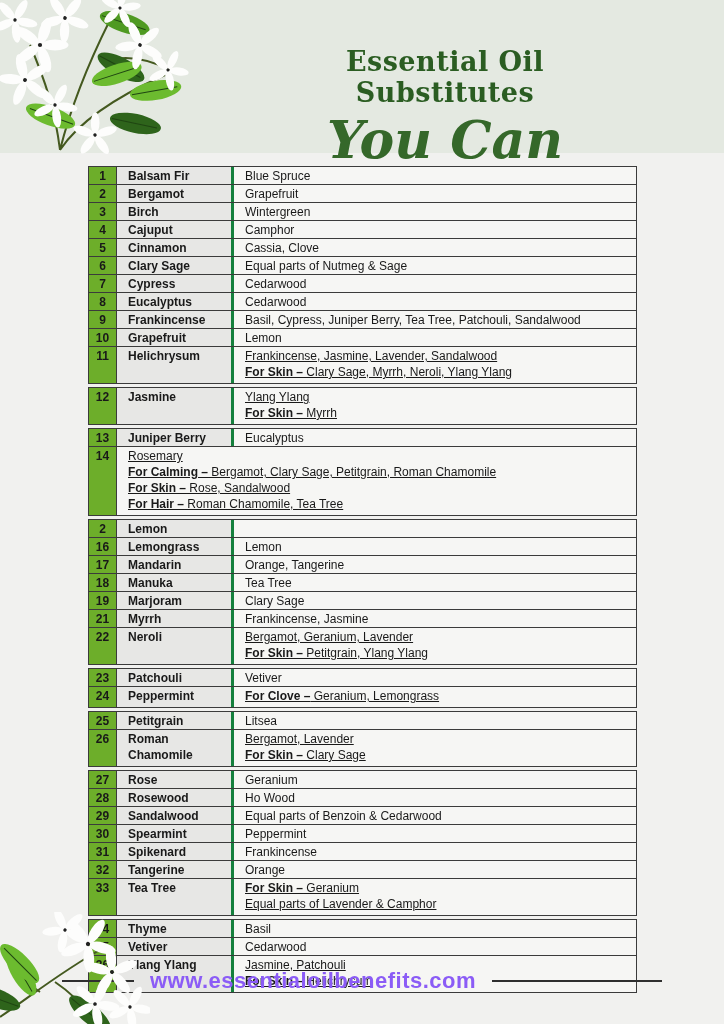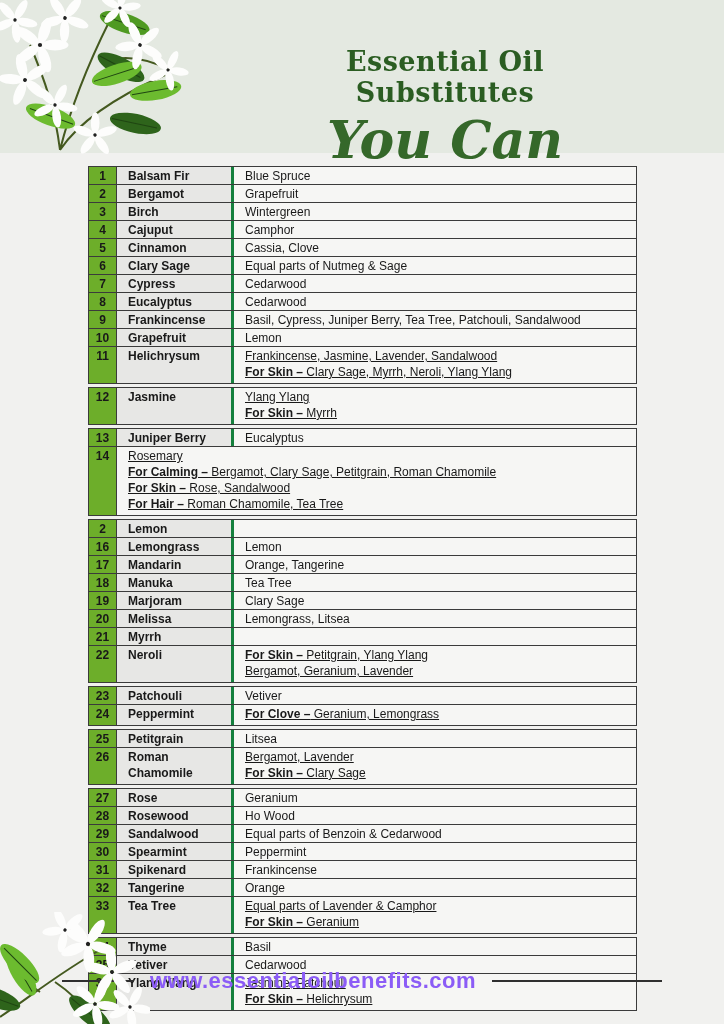--- a/index.html
+++ b/index.html
@@ -274,36 +274,32 @@
           </div>
         </div>
         <div class="trow">
           <div class="c-num">19</div>
           <div class="c-name">Marjoram</div>
           <div class="c-subs">
             <div class="sub-line">Clary Sage</div>
           </div>
         </div>
         <div class="trow">
-          <div class="c-num">20</div>
-          <div class="c-name">Melissa</div>
-          <div class="c-subs">
-            <div class="sub-line">Lemongrass, Litsea</div>
-          </div>
-        </div>
-        <div class="trow">
           <div class="c-num">21</div>
           <div class="c-name">Myrrh</div>
+          <div class="c-subs">
+            <div class="sub-line">Frankincense, Jasmine</div>
+          </div>
         </div>
         <div class="trow tall">
           <div class="c-num">22</div>
           <div class="c-name">Neroli</div>
           <div class="c-subs">
+            <div class="sub-line">Bergamot, Geranium, Lavender</div>
             <div class="sub-line"><b>For Skin –</b> Petitgrain, Ylang Ylang</div>
-            <div class="sub-line">Bergamot, Geranium, Lavender</div>
           </div>
         </div>
         <div class="trow">
           <div class="c-num">23</div>
           <div class="c-name">Patchouli</div>
           <div class="c-subs">
             <div class="sub-line">Vetiver</div>
           </div>
         </div>
         <div class="trow tall">
@@ -367,22 +363,22 @@
           <div class="c-num">32</div>
           <div class="c-name">Tangerine</div>
           <div class="c-subs">
             <div class="sub-line">Orange</div>
           </div>
         </div>
         <div class="trow tall">
           <div class="c-num">33</div>
           <div class="c-name">Tea Tree</div>
           <div class="c-subs">
+            <div class="sub-line"><b>For Skin –</b> Geranium</div>
             <div class="sub-line">Equal parts of Lavender &amp; Camphor</div>
-            <div class="sub-line"><b>For Skin –</b> Geranium</div>
           </div>
         </div>
         <div class="trow">
           <div class="c-num">34</div>
           <div class="c-name">Thyme</div>
           <div class="c-subs">
             <div class="sub-line">Basil</div>
           </div>
         </div>
         <div class="trow">

